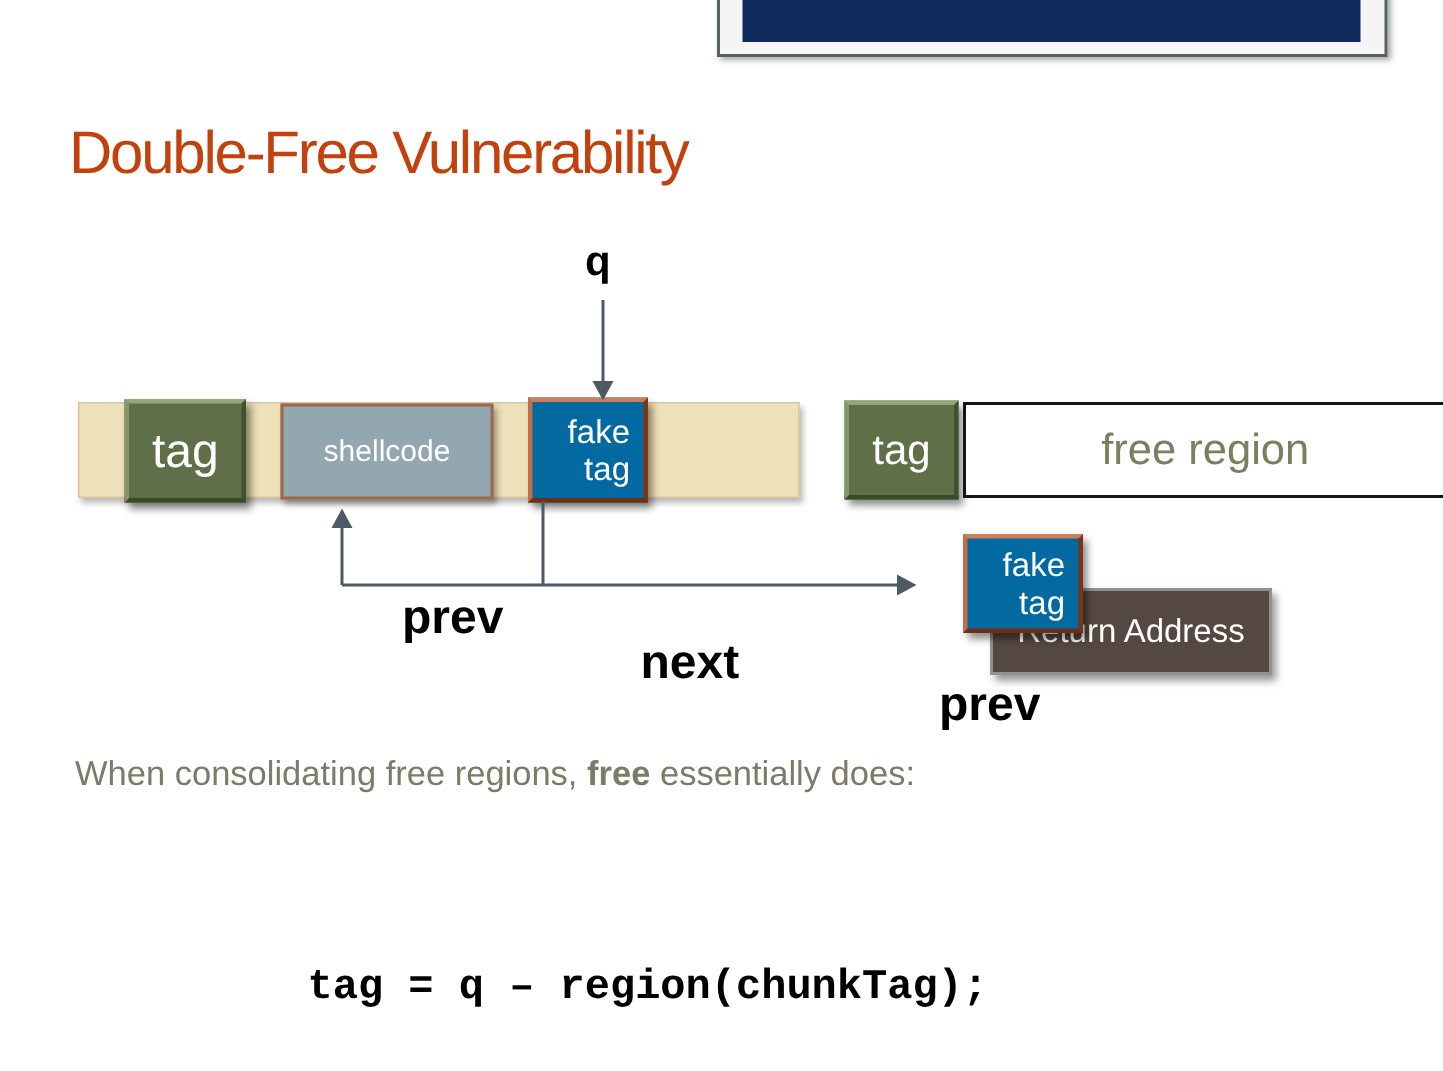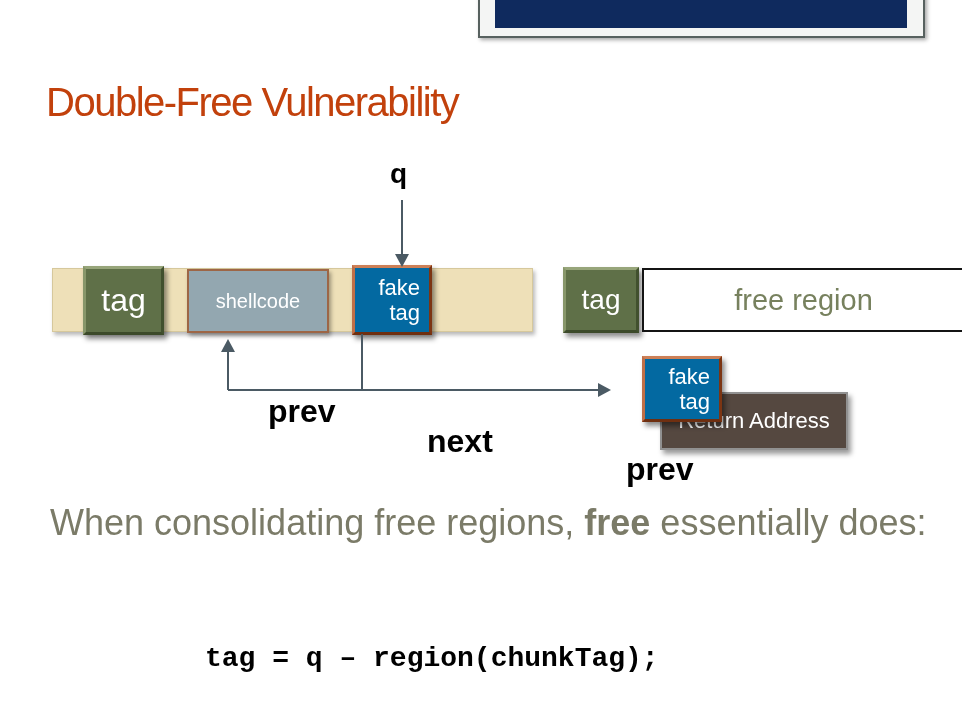--- a/index.html
+++ b/index.html
@@ -93,21 +93,21 @@
   .return-box {
     left:629px; top:392px; width:188px; height:58px;
     background:#554840; border:2px solid #919191;
     box-shadow:3px 4px 5px rgba(0,0,0,0.4);
     font-size:22px; z-index:4;
   }
 
   
   .lead {
     position:absolute; left:50px; top:502px;
-    font-size:36px; color:#7b7b68; white-space:nowrap;
+    font-size:23px; color:#7b7b68; white-space:nowrap;
   }
   .lead b { font-weight:bold; }
   .code {
     position:absolute; left:205px; top:561px;
     font-family:"Liberation Mono","DejaVu Sans Mono",monospace;
     font-weight:bold; font-size:28px; line-height:39px;
     color:#000; white-space:pre;
   }
 </style>
 </head>

